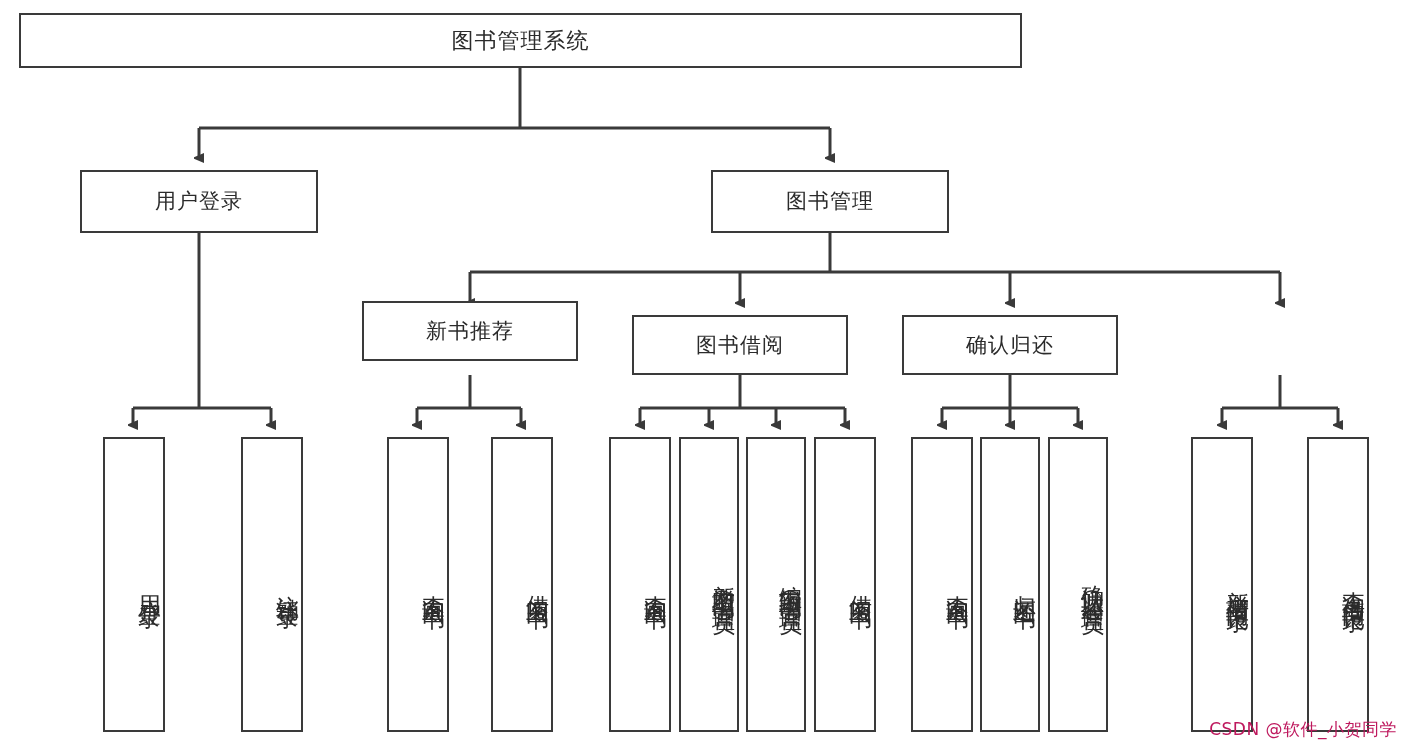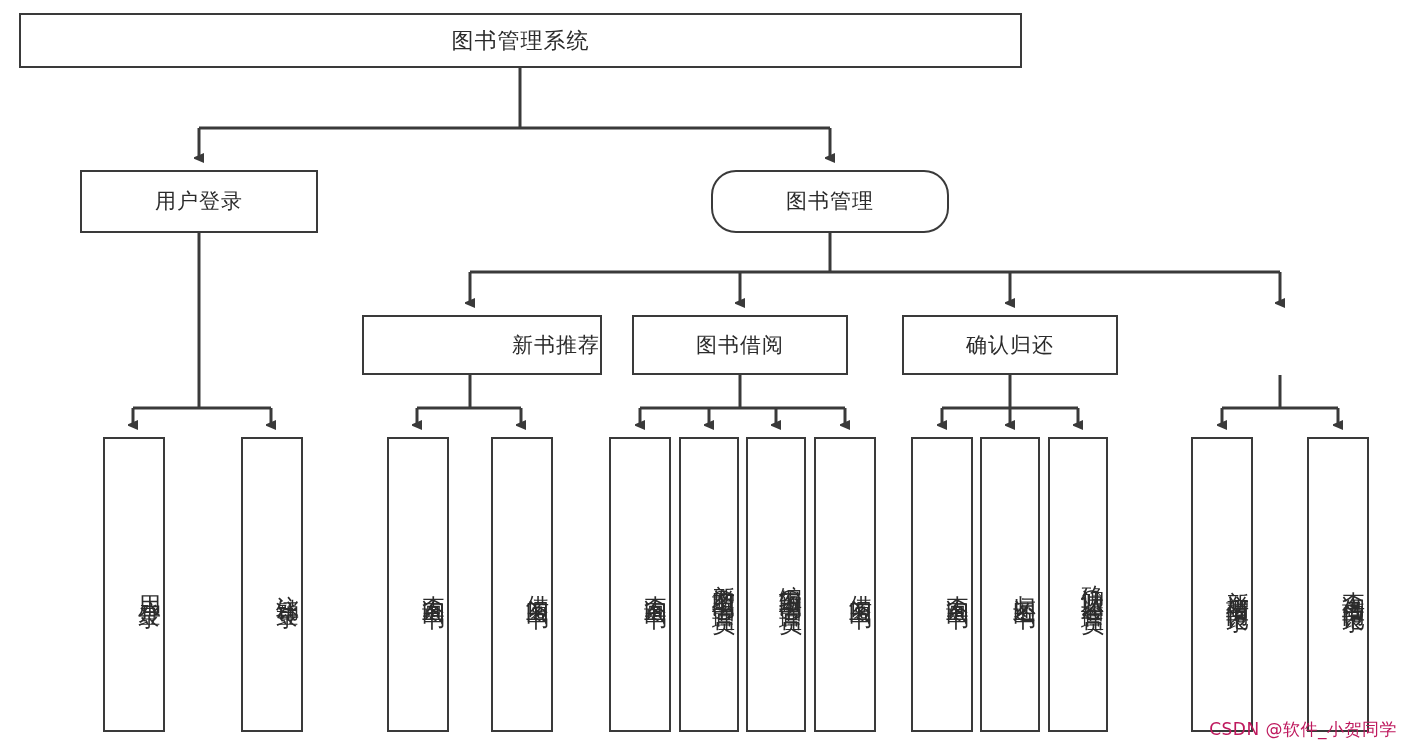--- a/index.html
+++ b/index.html
@@ -128,25 +128,25 @@
     </g>
   </svg>
 
   <div class="node h root" style="left:19px; top:13px; width:1003px; height:55px;">
     <span>图书管理系统</span>
   </div>
 
   <div class="node h" style="left:80px; top:170px; width:238px; height:63px;">
     <span>用户登录</span>
   </div>
-  <div class="node h" style="left:711px; top:170px; width:238px; height:63px;border-radius:25px;">
+  <div class="node h" style="left:711px; top:170px; width:238px; height:63px;">
     <span>图书管理</span>
   </div>
 
-  <div class="node h" style="left:362px; top:315px; width:240px; height:60px;justify-content:flex-end;">
+  <div class="node h" style="left:362px; top:301px; width:216px; height:60px;">
     <span>新书推荐</span>
   </div>
   <div class="node h" style="left:632px; top:315px; width:216px; height:60px;">
     <span>图书借阅</span>
   </div>
   <div class="node h" style="left:902px; top:315px; width:216px; height:60px;">
     <span>确认归还</span>
   </div>
 
   <div class="node v" style="left:103px; top:437px; width:62px; height:295px;">

